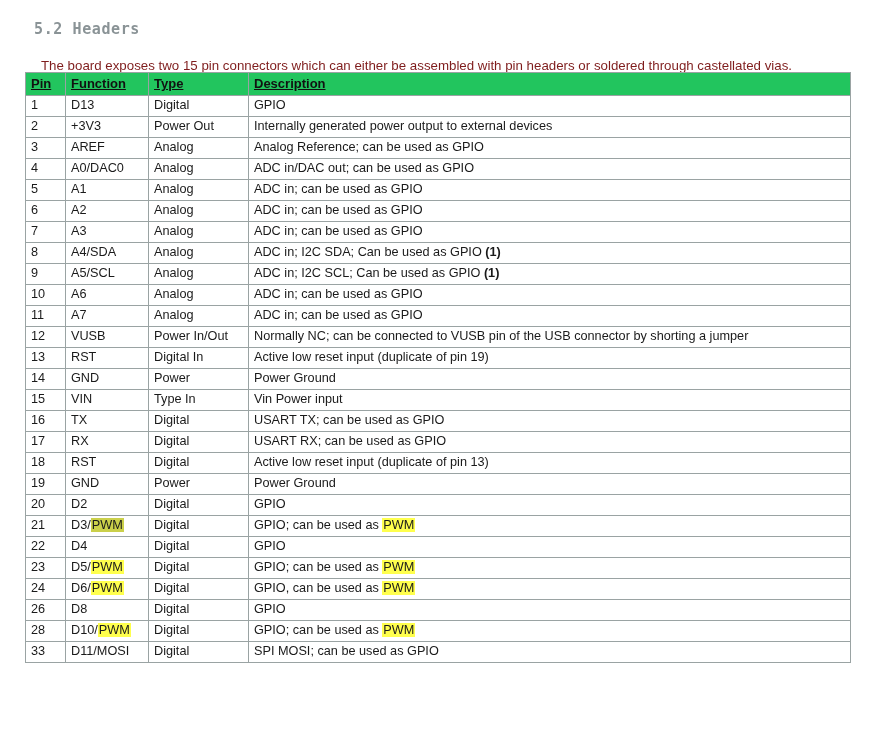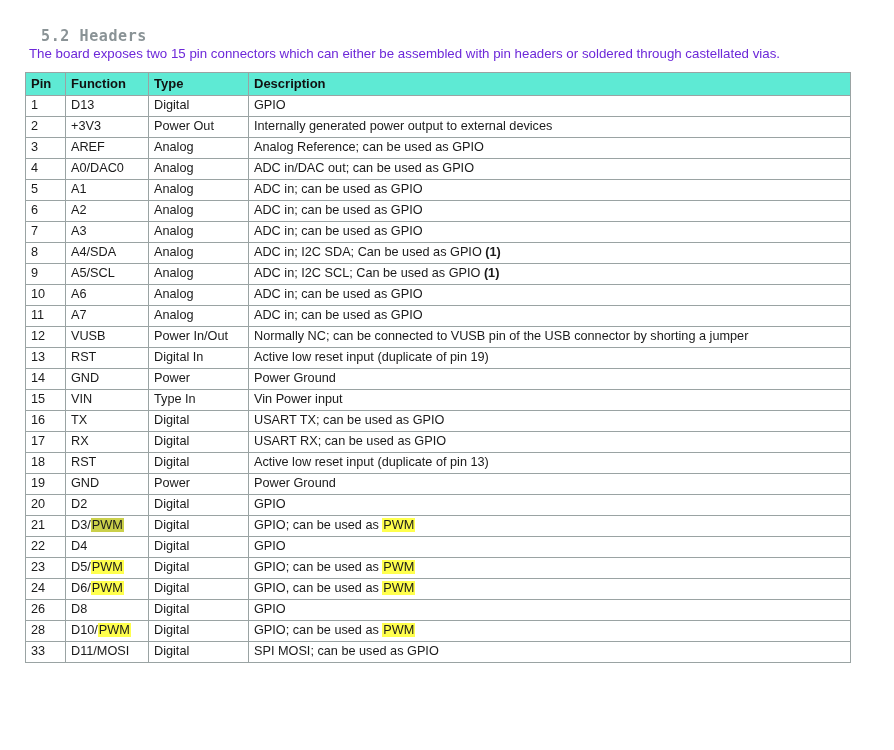--- a/index.html
+++ b/index.html
@@ -23,30 +23,30 @@
   }
   .section-heading {
     position: absolute;
     left: 25px;
     top: 11px;
     font-family: "DejaVu Sans Mono", "Liberation Mono", monospace;
     font-size: 15px;
     font-weight: bold;
     letter-spacing: 0.6px;
     color: #8a9396;
-    margin: 16px;
+    margin: 9px;
   }
   .intro-paragraph {
     position: absolute;
     left: 25px;
     top: 41px;
     font-size: 13.3px;
     line-height: 18px;
-    color: #6d28d9;
-    margin: 4px;
+    color: #7f1d1d;
+    margin: 16px;
     white-space: nowrap;
   }
   .pin-table-wrap {
     position: absolute;
     left: 25px;
     top: 72px;
     width: 825px;
   }
   table.pin-table {
     border-collapse: collapse;
@@ -64,26 +64,27 @@
     border: 1px solid #9aa3a3;
     padding: 2px 5px 3px 5px;
     text-align: left;
     vertical-align: middle;
     height: 15px;
     line-height: 15px;
     overflow: hidden;
     white-space: nowrap;
   }
   table.pin-table thead th {
-    background: #5eead4;
+    background: #22c55e;
     font-weight: bold;
     color: #111111;
     height: 17px;
     line-height: 17px;
     font-size: 13px;
+    text-decoration: underline;
   }
   table.pin-table tbody td {
     background: #ffffff;
     color: #1a1a1a;
   }
   .hl {
     background: #ffff4d;
     padding: 0 1px;
   }
   .hl-olive {

